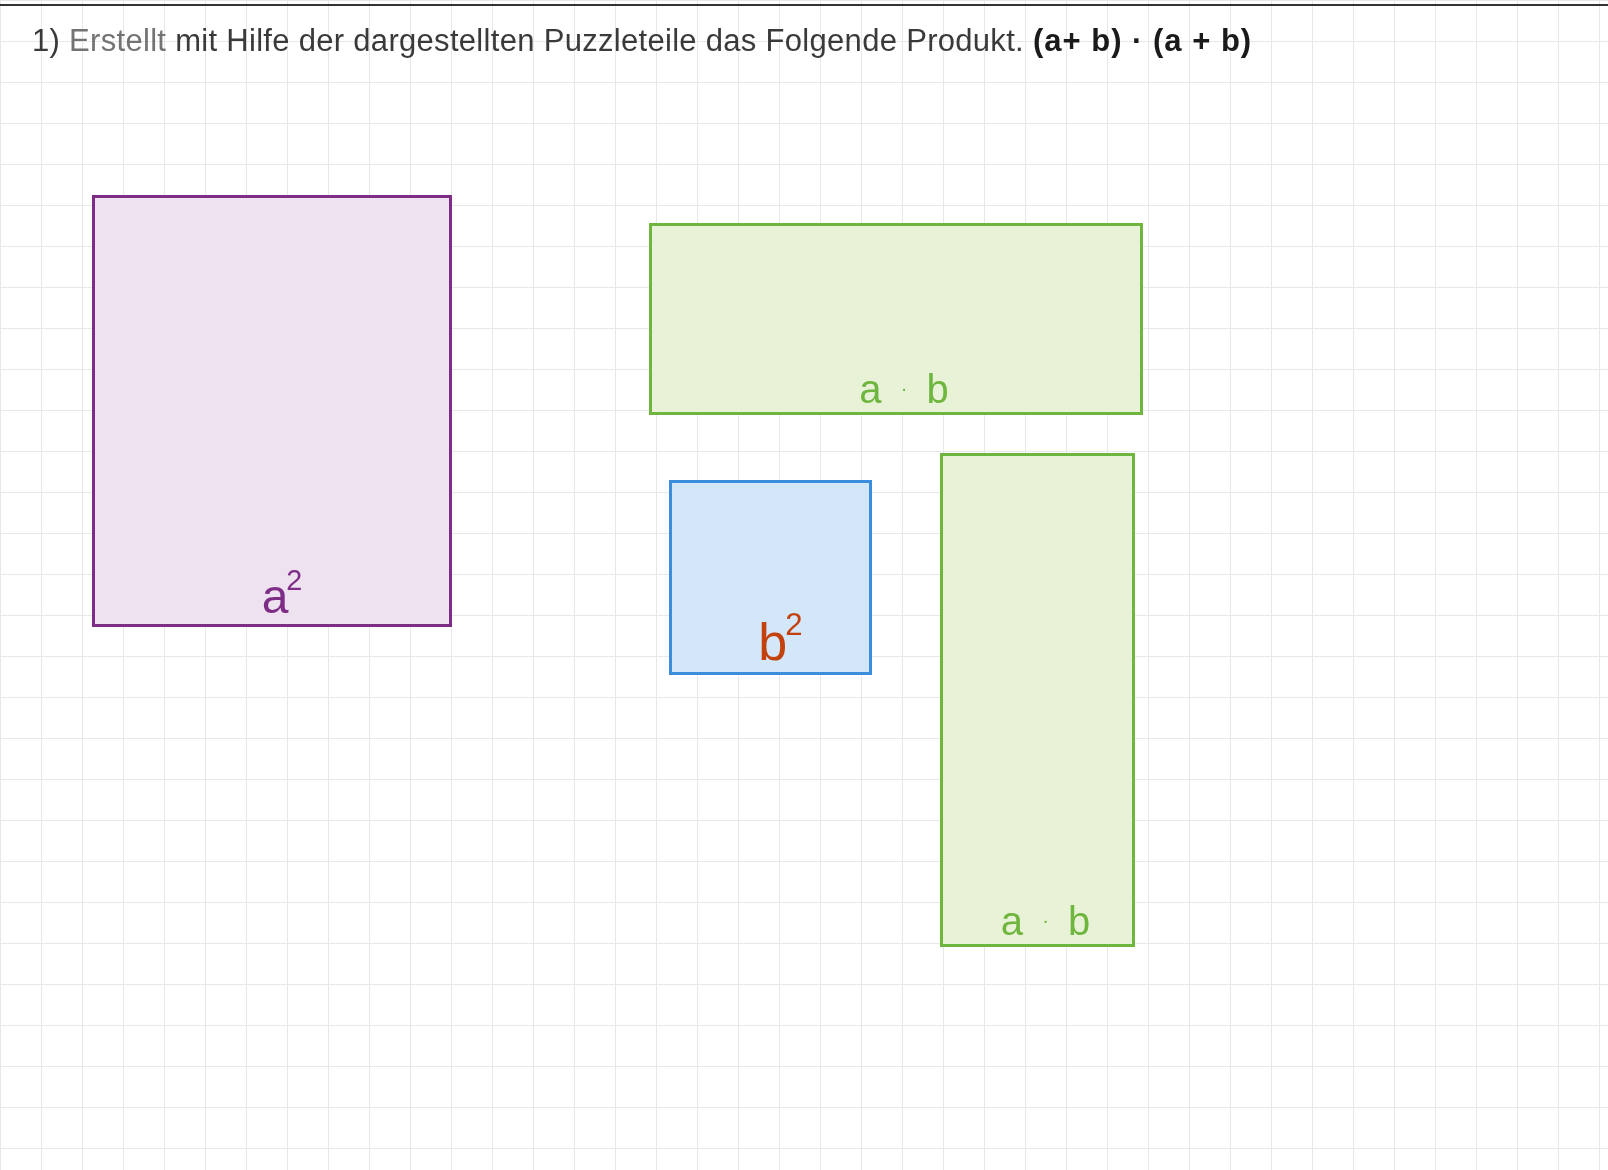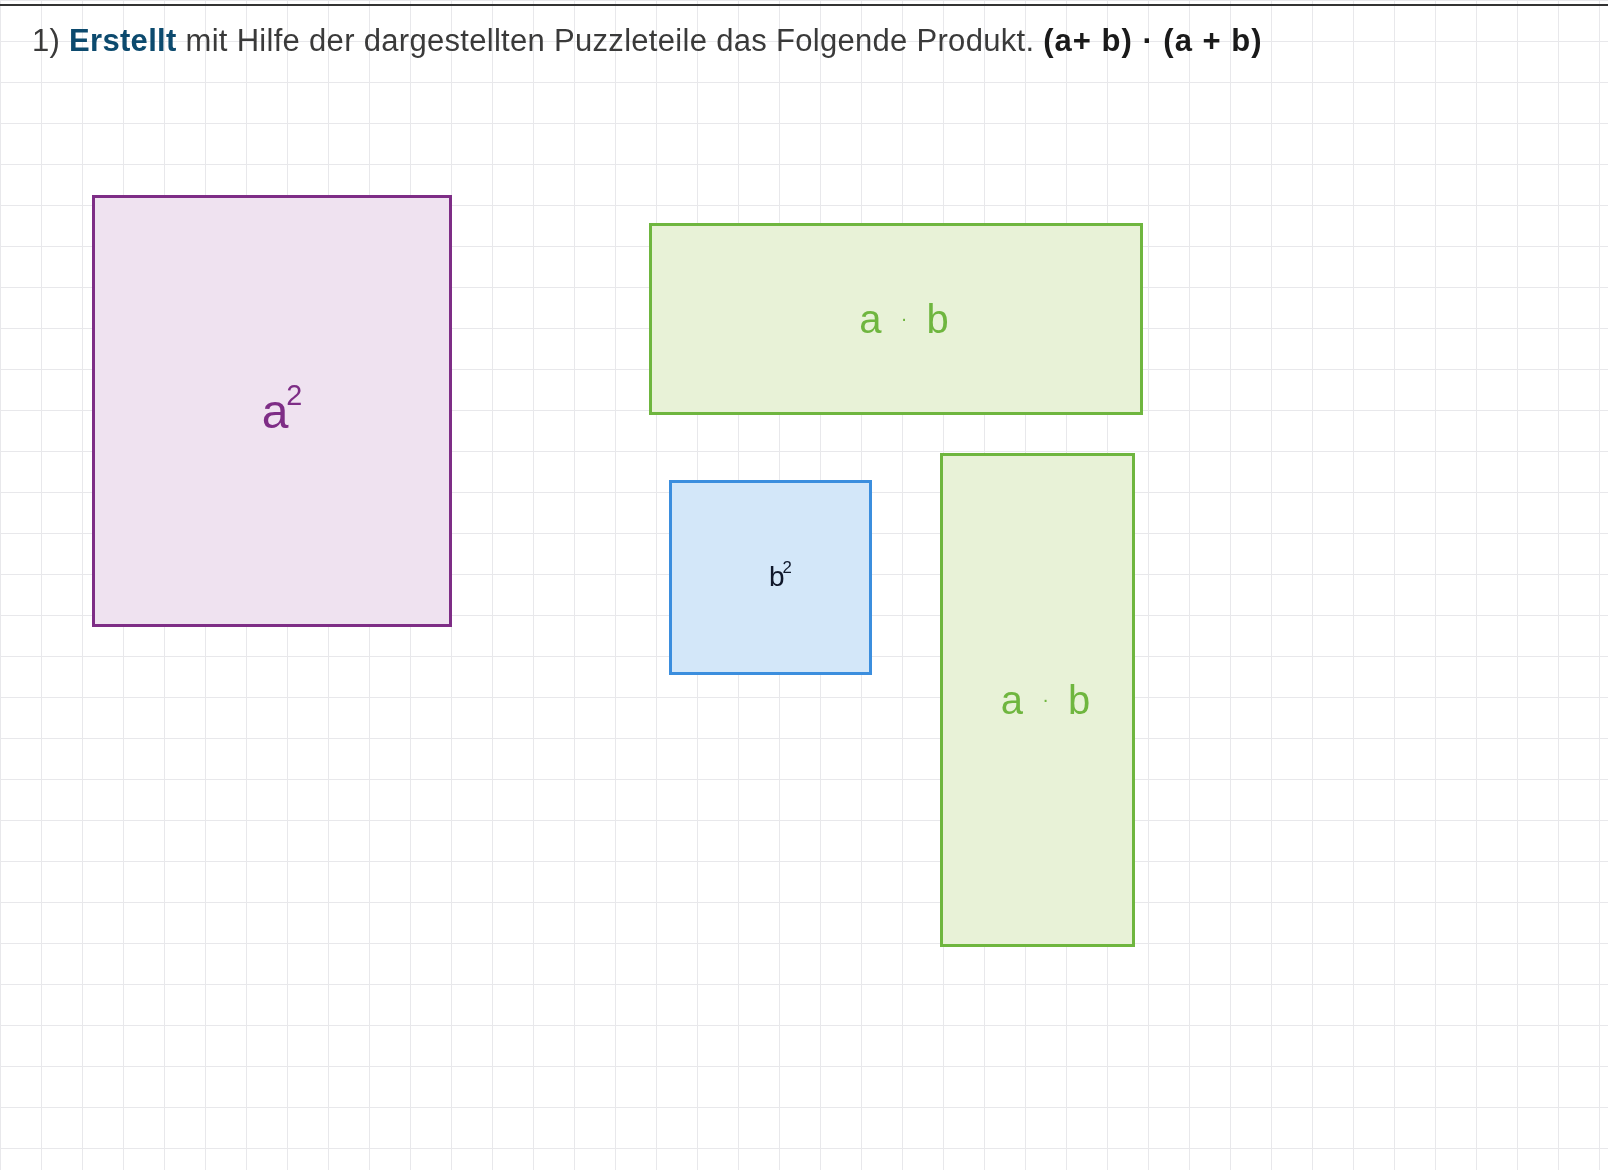--- a/index.html
+++ b/index.html
@@ -43,33 +43,33 @@
       position: absolute;
       top: 20px;
       left: 32px;
       right: 10px;
       font-size: 31px;
       color: #3a3a3a;
       line-height: 1.38;
       letter-spacing: 0.3px;
     }
     .bold {
-      font-weight: bold;
-      color: #0c4a6e;
+      font-weight: normal;
+      color: #737373;
     }
     .formula {
       font-weight: bold;
       color: #1a1a1a;
       letter-spacing: 1px;
       margin-top: 36px;
     }
     .shape {
       position: absolute;
       display: flex;
-      align-items: center;
+      align-items: flex-end;
       justify-content: center;
       border-width: 3px;
       border-style: solid;
       padding-left: 20px;
     }
     .shape-a2 {
       left: 92px;
       top: 195px;
       width: 360px;
       height: 432px;
@@ -108,22 +108,22 @@
     .label-a2 {
       color: #7e2d86;
       font-size: 48px;
     }
     .label-ab {
       color: #6fb63f;
       font-size: 40px;
       letter-spacing: 4px;
     }
     .label-b2 {
-      color: #0f172a;
-      font-size: 28px;
+      color: #c2410c;
+      font-size: 52px;
     }
     .sup {
       font-size: 0.6em;
       vertical-align: super;
       position: relative;
       top: -0.2em;
       margin-left: -2px;
     }
     .dot {
       position: relative;

